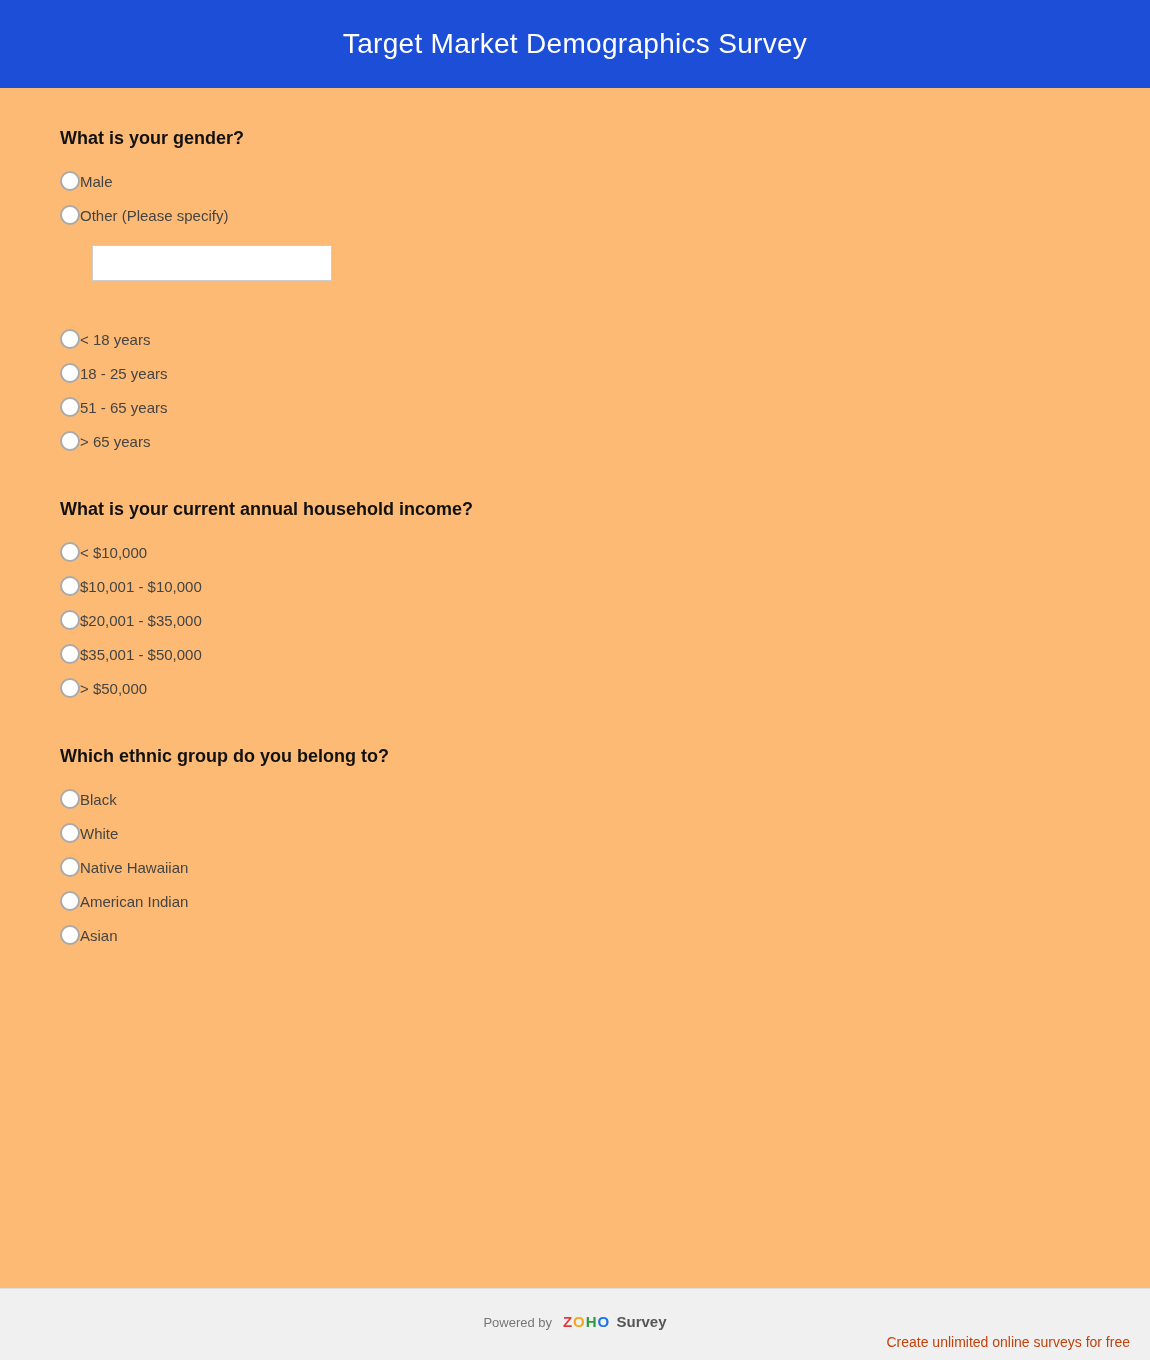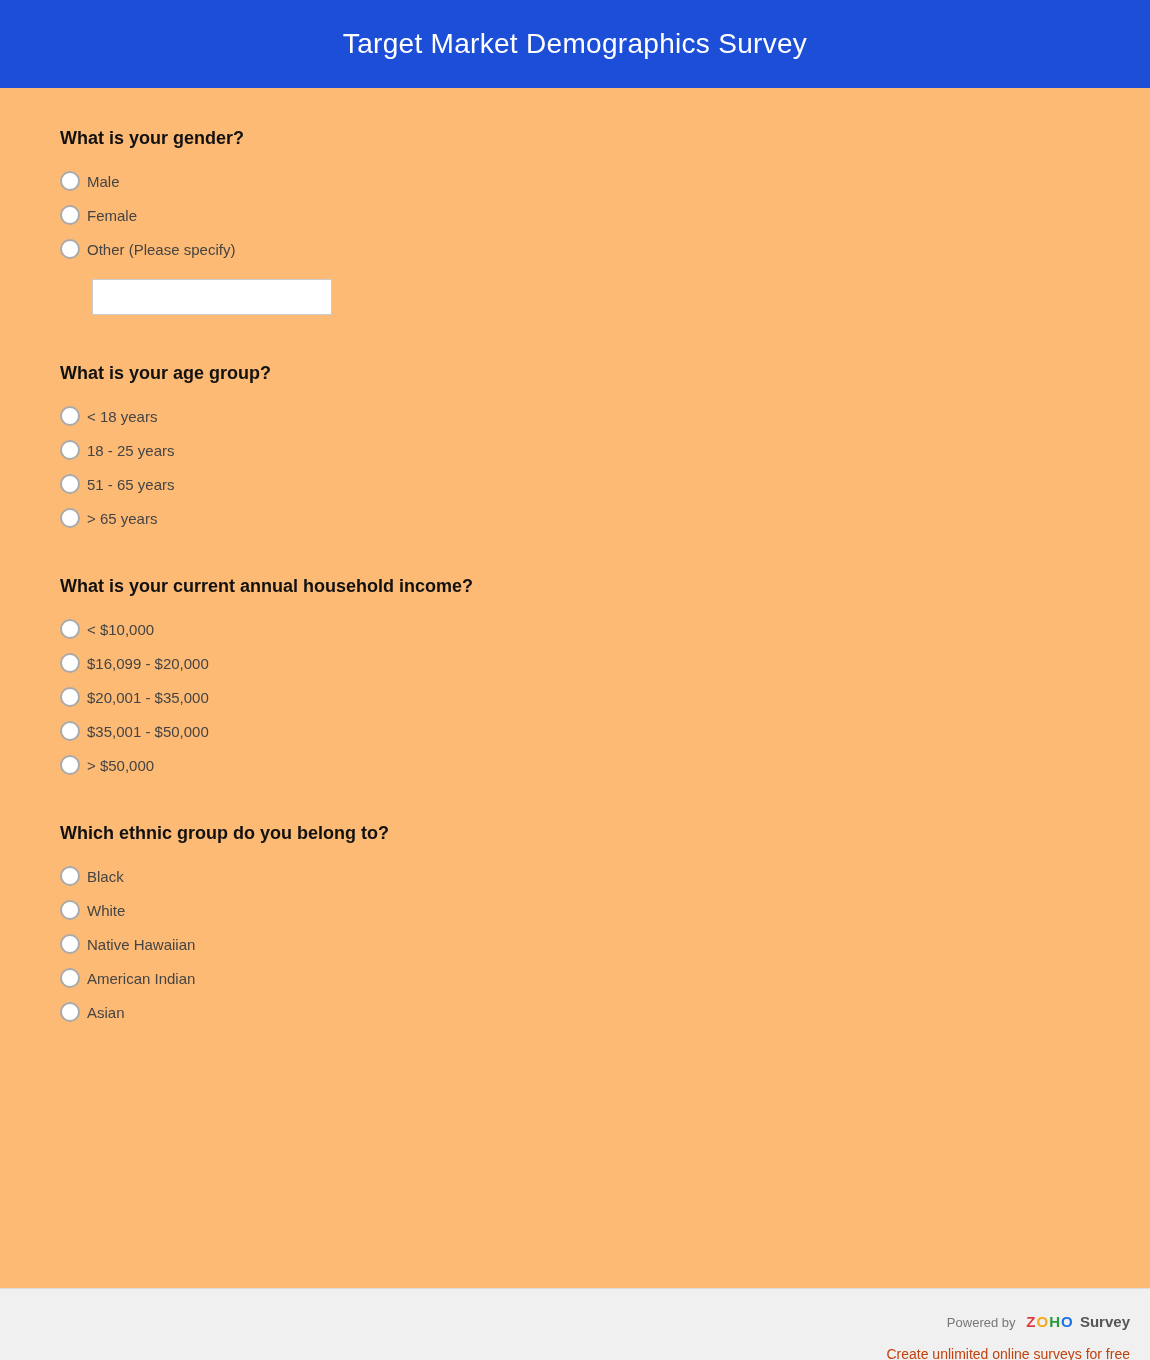--- a/index.html
+++ b/index.html
@@ -48,21 +48,21 @@
 
     .radio-group {
       display: flex;
       flex-direction: column;
       gap: 14px;
     }
 
     .radio-item {
       display: flex;
       align-items: center;
-      gap: 7px;
+      gap: 0;
       cursor: pointer;
     }
 
     .radio-circle {
       width: 20px;
       height: 20px;
       border-radius: 50%;
       border: 2px solid #aaa;
       background: #fff;
       flex-shrink: 0;
@@ -89,22 +89,21 @@
     .footer {
       background: #f0f0f0;
       padding: 24px 20px;
       text-align: center;
       border-top: 1px solid #ddd;
     }
 
     .footer-powered {
       font-size: 13px;
       color: #777;
-      margin-bottom: 16px;
-      text-align: right;
+      margin-bottom: 4px;
     }
 
     .footer-tagline {
       font-size: 14px;
       color: #c2410c;
       text-align: right;
     }
 
     .zoho-logo {
       display: inline-flex;
@@ -136,32 +135,27 @@
 
   <div class="question-block">
     <div class="question-title">What is your gender?</div>
     <div class="radio-group">
       <label class="radio-item">
         <span class="radio-circle"></span>
         <span class="radio-label">Male</span>
       </label>
       <label class="radio-item">
         <span class="radio-circle"></span>
-        <span class="radio-label">Female</span>
-      </label>
-      <label class="radio-item">
-        <span class="radio-circle"></span>
         <span class="radio-label">Other (Please specify)</span>
       </label>
       <input type="text" class="specify-input" style="">
     </div>
   </div>
 
   <div class="question-block">
-    <div class="question-title">What is your age group?</div>
     <div class="radio-group">
       <label class="radio-item">
         <span class="radio-circle"></span>
         <span class="radio-label">&lt; 18 years</span>
       </label>
       <label class="radio-item">
         <span class="radio-circle"></span>
         <span class="radio-label">18 - 25 years</span>
       </label>
       <label class="radio-item">
@@ -177,21 +171,21 @@
 
   <div class="question-block">
     <div class="question-title">What is your current annual household income?</div>
     <div class="radio-group">
       <label class="radio-item">
         <span class="radio-circle"></span>
         <span class="radio-label">&lt; $10,000</span>
       </label>
       <label class="radio-item">
         <span class="radio-circle"></span>
-        <span class="radio-label">$16,099 - $20,000</span>
+        <span class="radio-label">$10,001 - $10,000</span>
       </label>
       <label class="radio-item">
         <span class="radio-circle"></span>
         <span class="radio-label">$20,001 - $35,000</span>
       </label>
       <label class="radio-item">
         <span class="radio-circle"></span>
         <span class="radio-label">$35,001 - $50,000</span>
       </label>
       <label class="radio-item">

